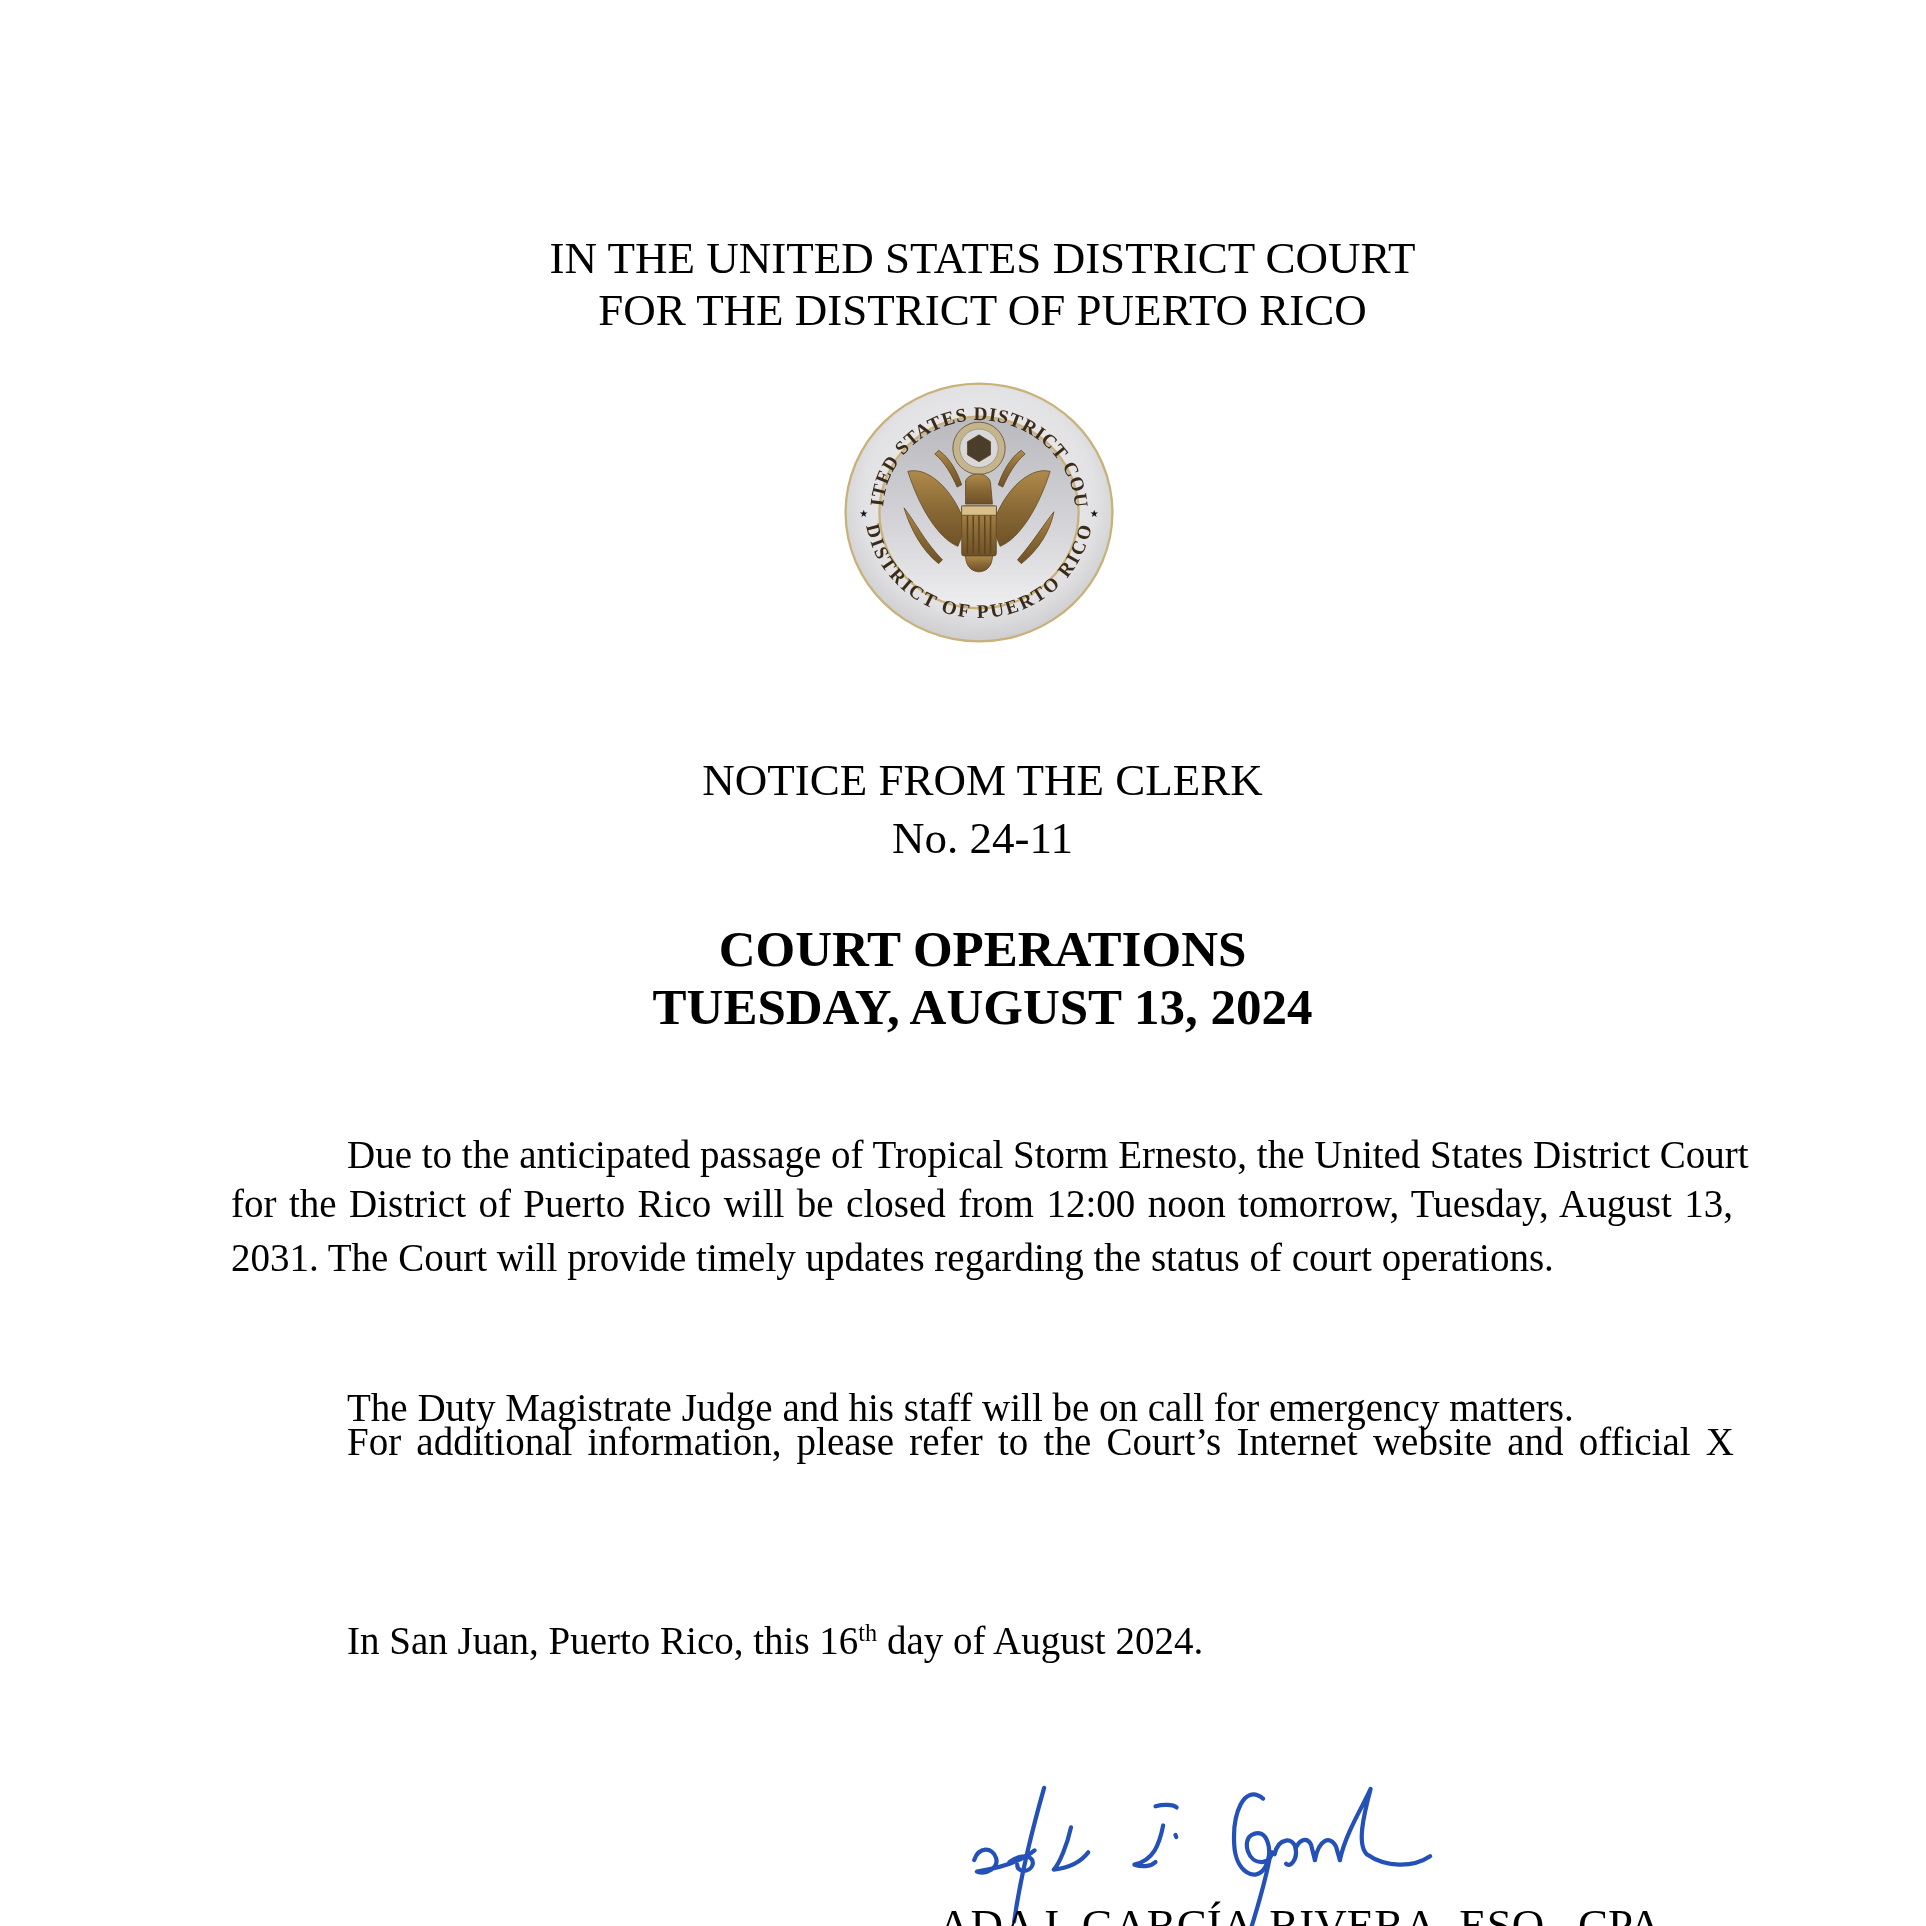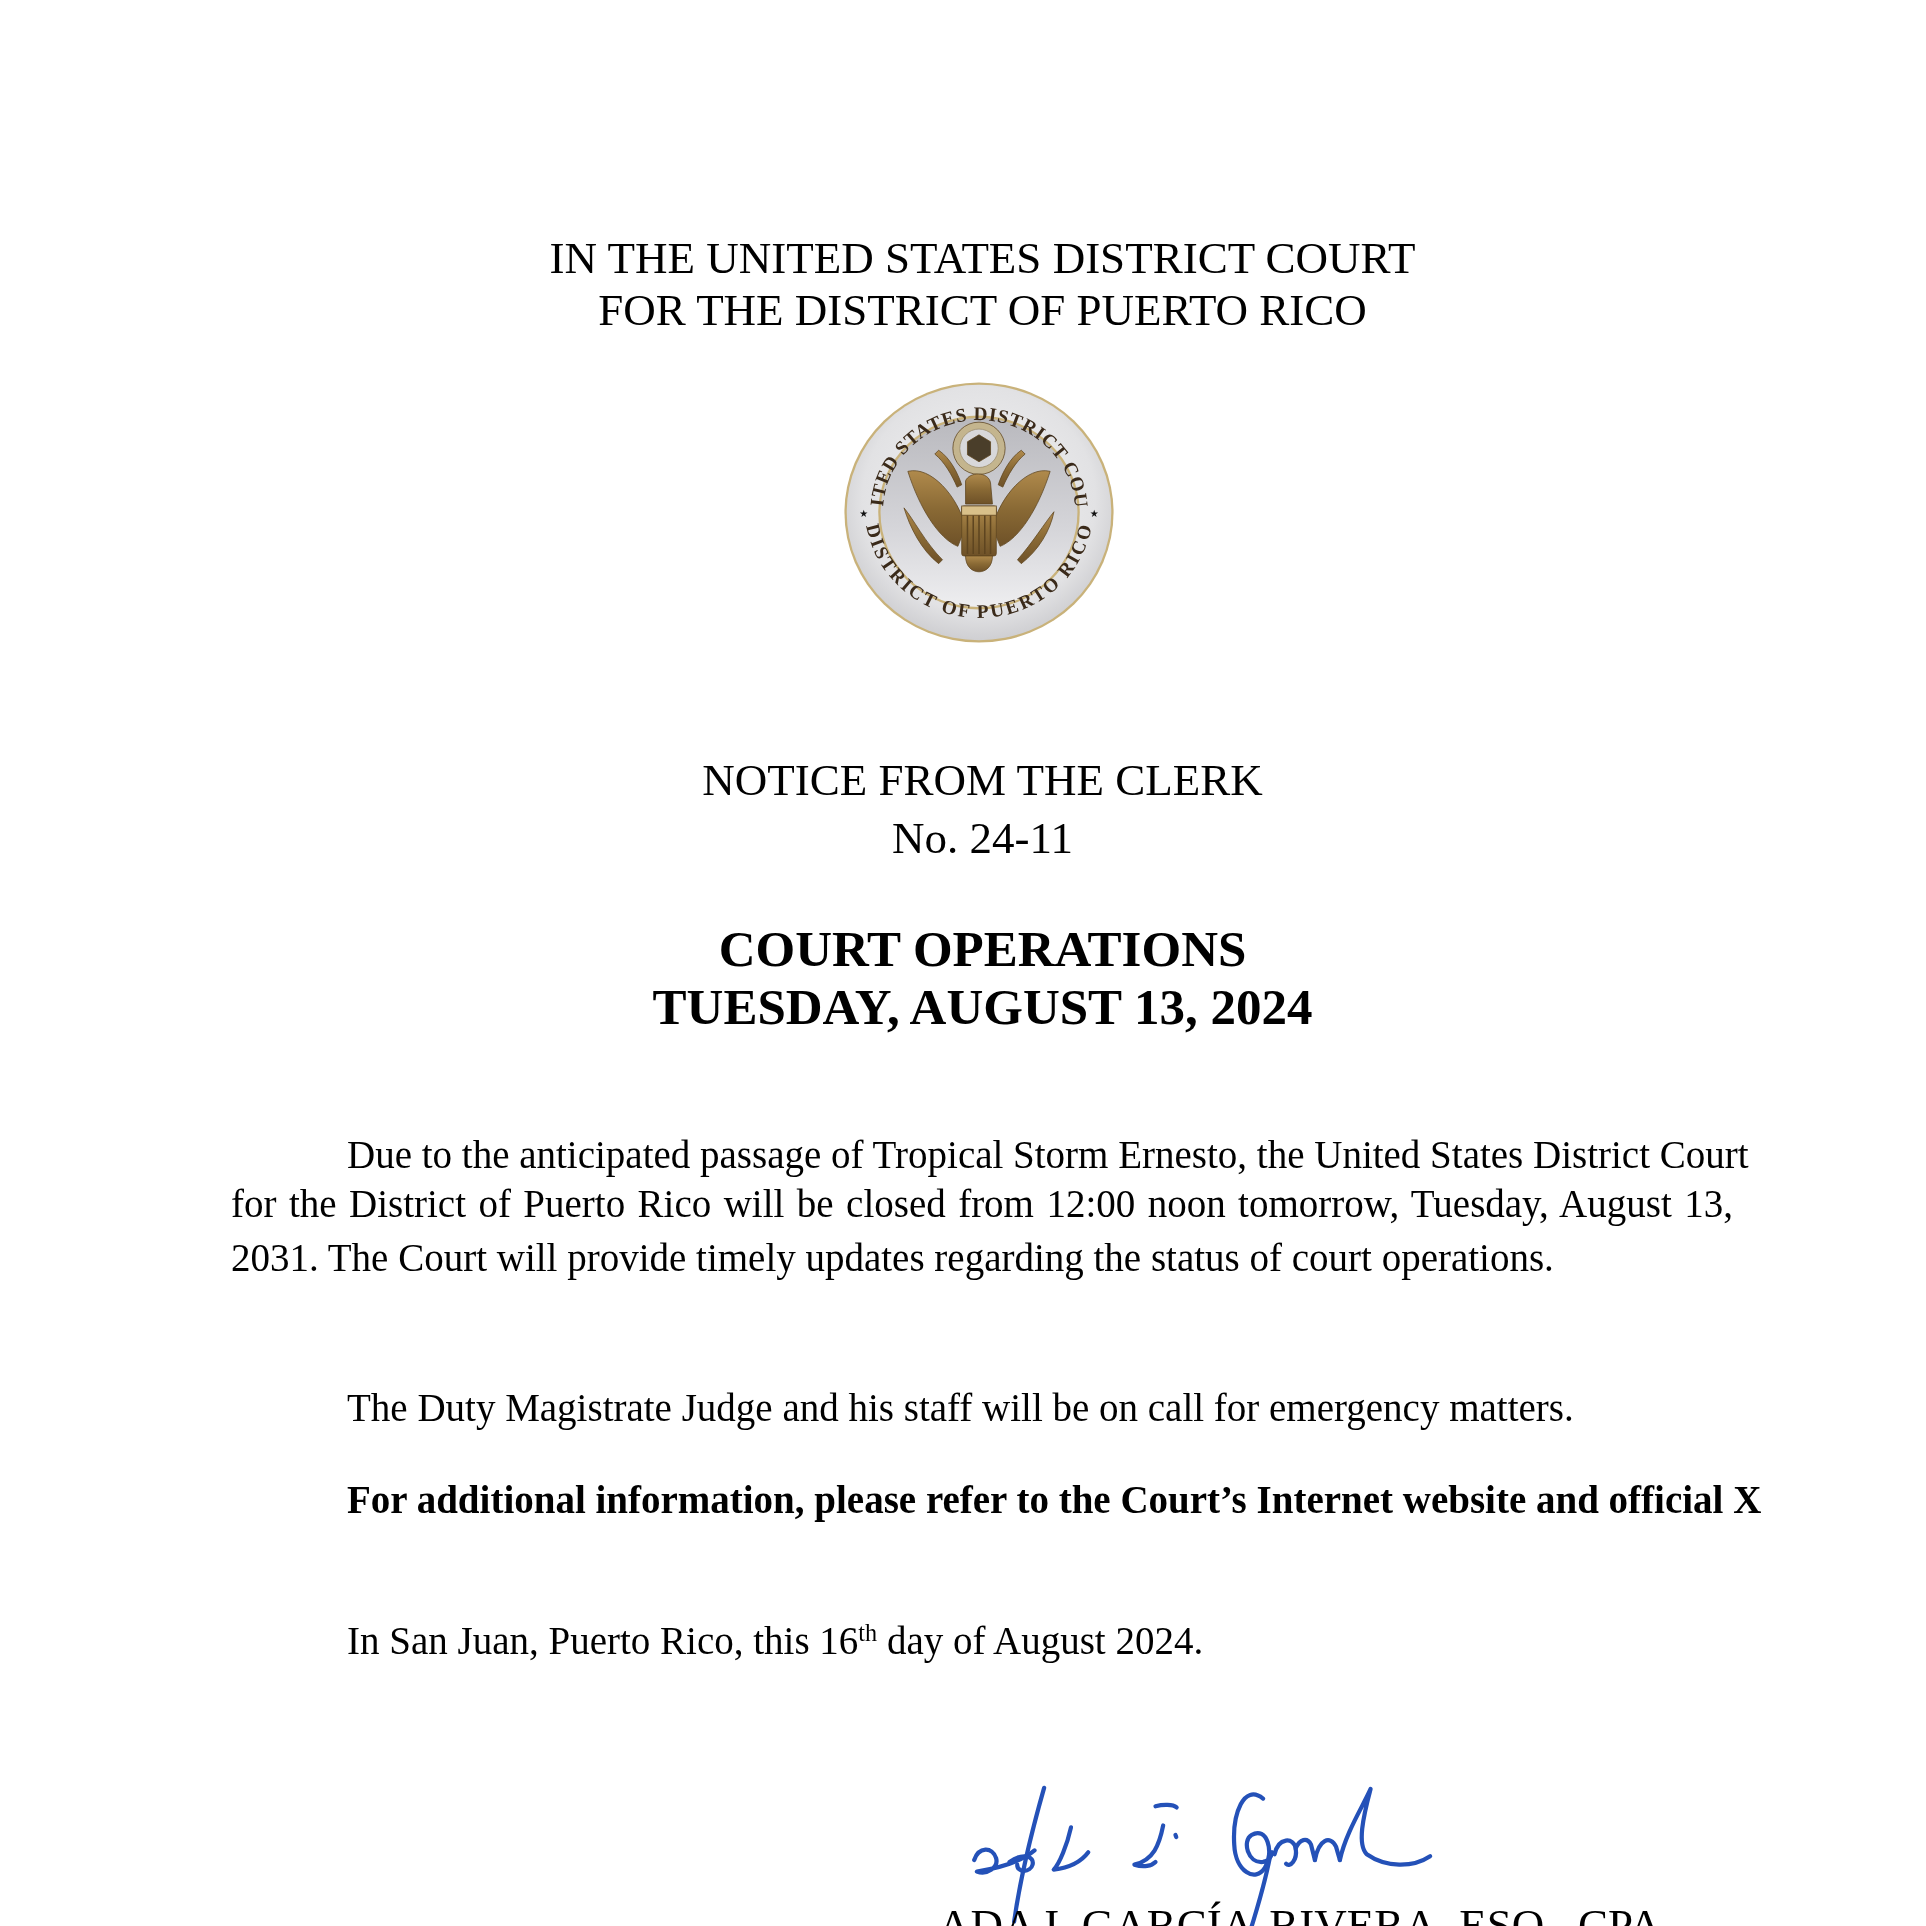--- a/index.html
+++ b/index.html
@@ -85,21 +85,21 @@
   <div class="abs center h14" style="top:812px;">No. 24-11</div>
   <div class="abs center b16" style="top:920px;">COURT OPERATIONS</div>
   <div class="abs center b16" style="top:978px;">TUESDAY, AUGUST 13, 2024</div>
 
   <div class="line justify" style="top:1103px; left:347px; width:1387px;margin-top:29px;">Due to the anticipated passage of Tropical Storm Ernesto, the United States District Court</div>
   <div class="line justify" style="top:1170px;margin-top:11px;">for the District of Puerto Rico will be closed from 12:00 noon tomorrow, Tuesday, August 13,</div>
   <div class="line" style="top:1235px;">2031. The Court will provide timely updates regarding the status of court operations.</div>
 
   <div class="line" style="top:1385px; left:347px; width:1387px;">The Duty Magistrate Judge and his staff will be on call for emergency matters.</div>
 
-  <div class="line justify" style="top:1477px; left:347px; width:1387px;font-weight:bold;">For additional information, please refer to the Court’s Internet website and official X</div>
+  <div class="line justify" style="top:1419px; left:347px; width:1387px;">For additional information, please refer to the Court’s Internet website and official X</div>
 
   <div class="line" style="top:1618px; left:347px; width:1387px;">
     <span>In San Juan, Puerto Rico, this 16</span><sup>th</sup><span> day of August 2024.</span>
   </div>
 
   <svg class="signature" viewBox="0 0 1480 440">
     <g fill="none" stroke="#2451b8" stroke-width="11" stroke-linecap="round" stroke-linejoin="round">
 
       <path d="M 48 250 C 60 215, 95 215, 105 245 C 112 270, 80 290, 55 280 C 120 270, 175 250, 205 225"></path>
       <path d="M 230 62 C 205 150, 170 280, 152 410"></path>

